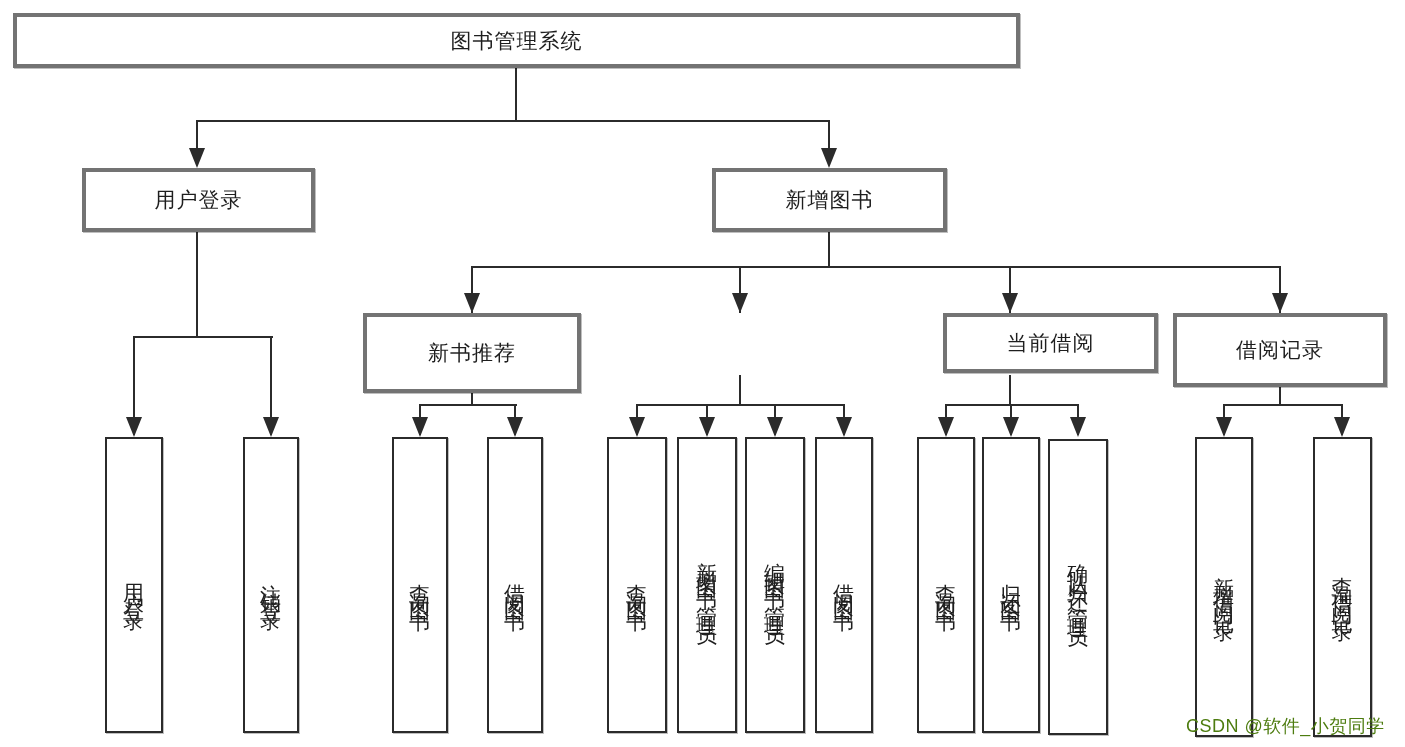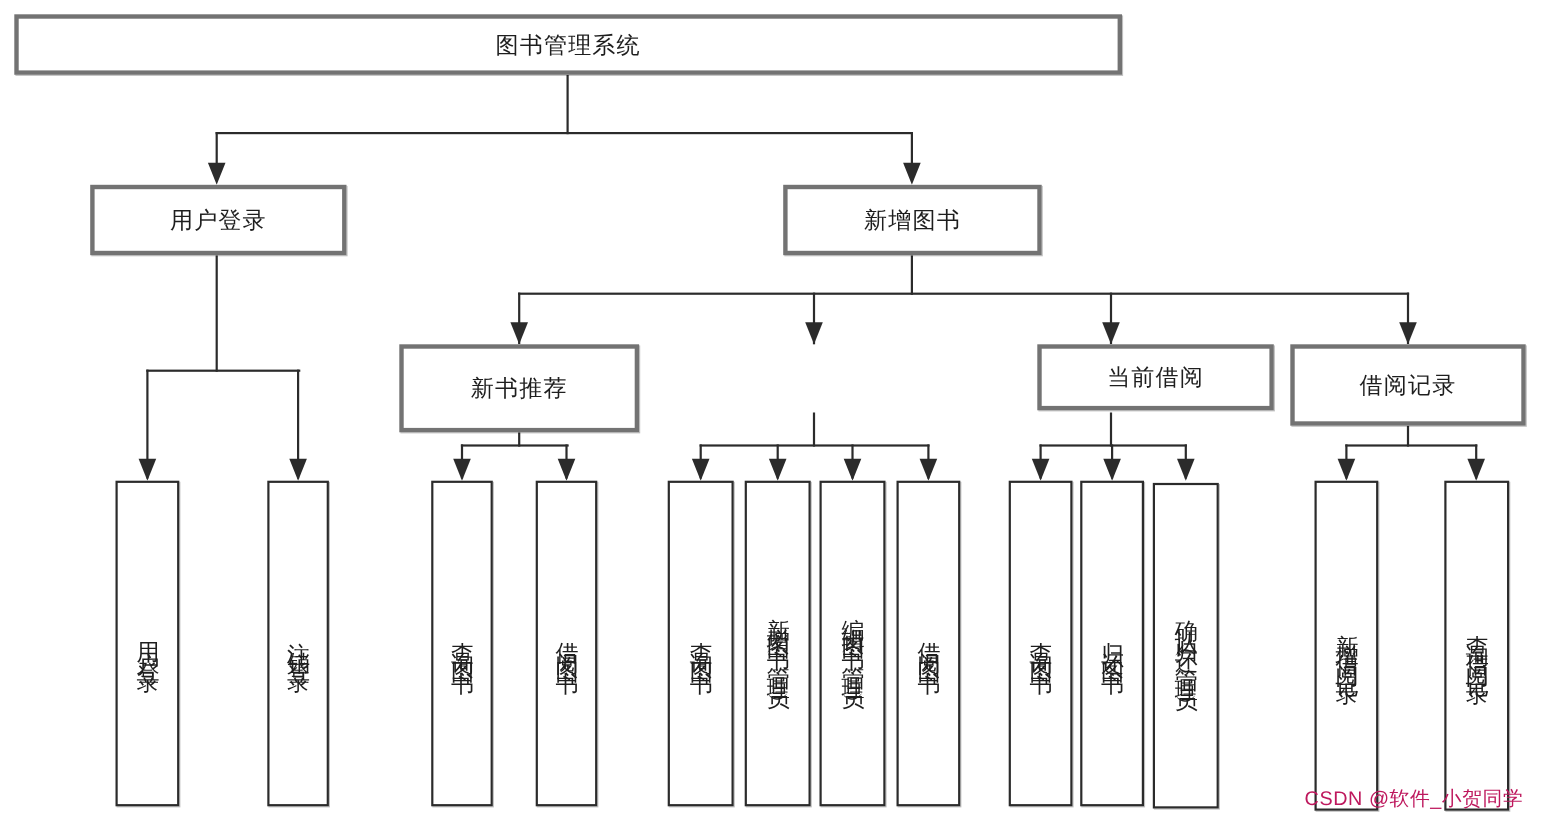--- a/index.html
+++ b/index.html
@@ -57,21 +57,21 @@
     border-left: 8px solid transparent;
     border-right: 8px solid transparent;
     border-top: 20px solid #2b2b2b;
     z-index: 1;
   }
   #watermark {
     position: absolute;
     left: 1186px;
     top: 714px;
     font-size: 18px;
-    color: #be185d;
+    color: #4d7c0f;
     letter-spacing: 0.5px;
     white-space: nowrap;
     z-index: 5;
   }
 </style>
 </head>
 <body>
 
 <div id="canvas">
 

